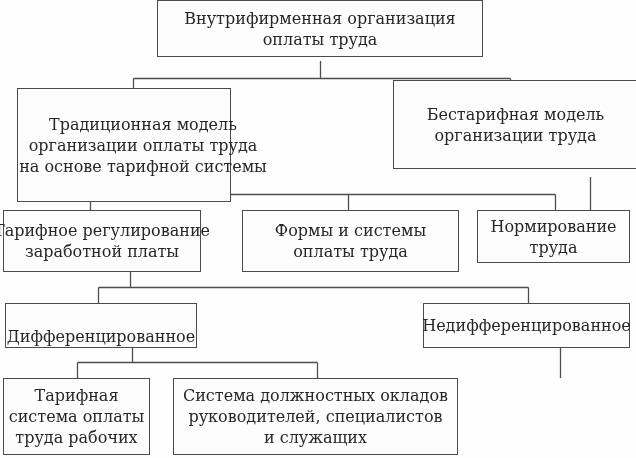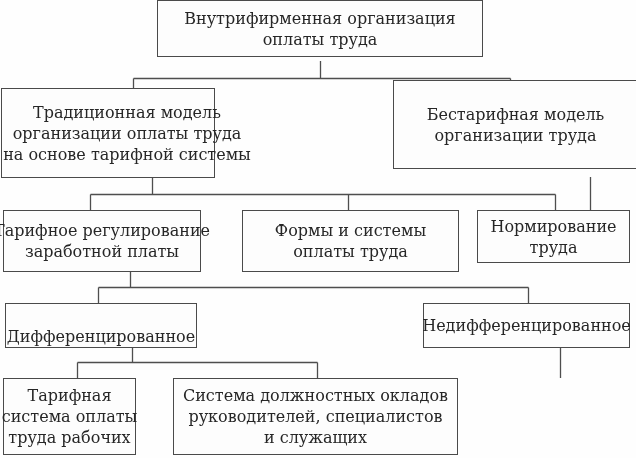--- a/index.html
+++ b/index.html
@@ -39,28 +39,28 @@
     color: #262626;
     font-size: 16px;
     line-height: 21px;
   }
   .node .label {
     white-space: pre;
     display: block;
   }
   
   .n-root     { left:157px; top:0;   width:326px; height:57px; }
-  .n-trad     { left:1px;   top:88px;  width:214px; height:90px;padding-left:38px; }
+  .n-trad     { left:17px;   top:88px;  width:214px; height:114px;padding-left:38px; }
   .n-free     { left:393px; top:80px;  width:245px; height:89px; }
   .n-reg      { left:3px;   top:210px; width:198px; height:62px; }
   .n-forms    { left:242px; top:210px; width:217px; height:62px; }
   .n-norm     { left:477px; top:210px; width:153px; height:53px; }
   .n-diff     { left:5px;   top:303px; width:192px; height:45px;align-items:flex-end; }
   .n-undiff   { left:423px; top:303px; width:207px; height:45px; }
-  .n-workers  { left:3px;   top:378px; width:133px; height:77px; }
+  .n-workers  { left:3px;   top:378px; width:147px; height:77px; }
   .n-salaries { left:173px; top:378px; width:285px; height:77px; }
   .n-scale    { left:483px; top:378px; width:147px; height:77px; }
 </style>
 </head>
 <body>
 
 <div class="canvas">
 
   <svg class="connectors" viewBox="0 0 636 458" xmlns="http://www.w3.org/2000/svg">
     <path d="M320.5,61 L320.5,78.5 M133.5,78.5 L510.5,78.5 M133.5,78.5 L133.5,88 M510.5,78.5 L510.5,88"></path>

